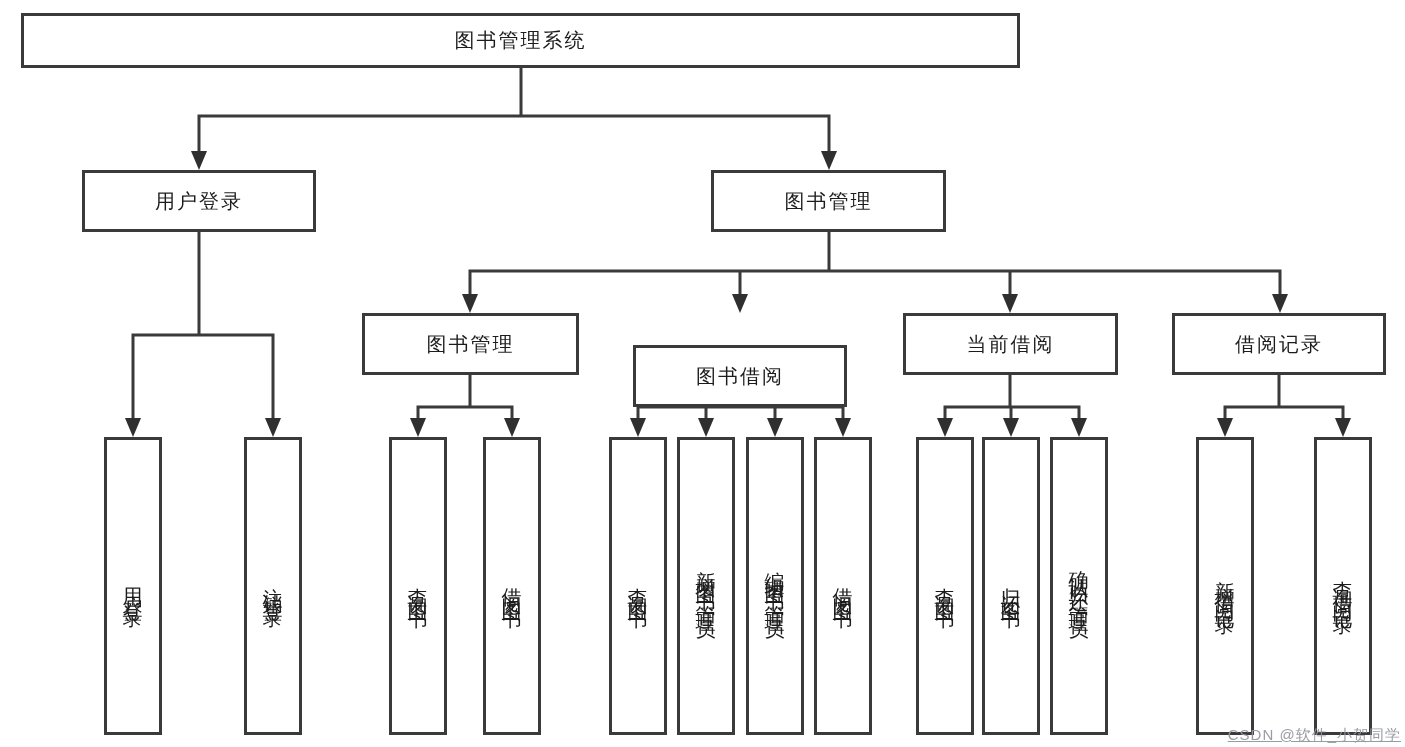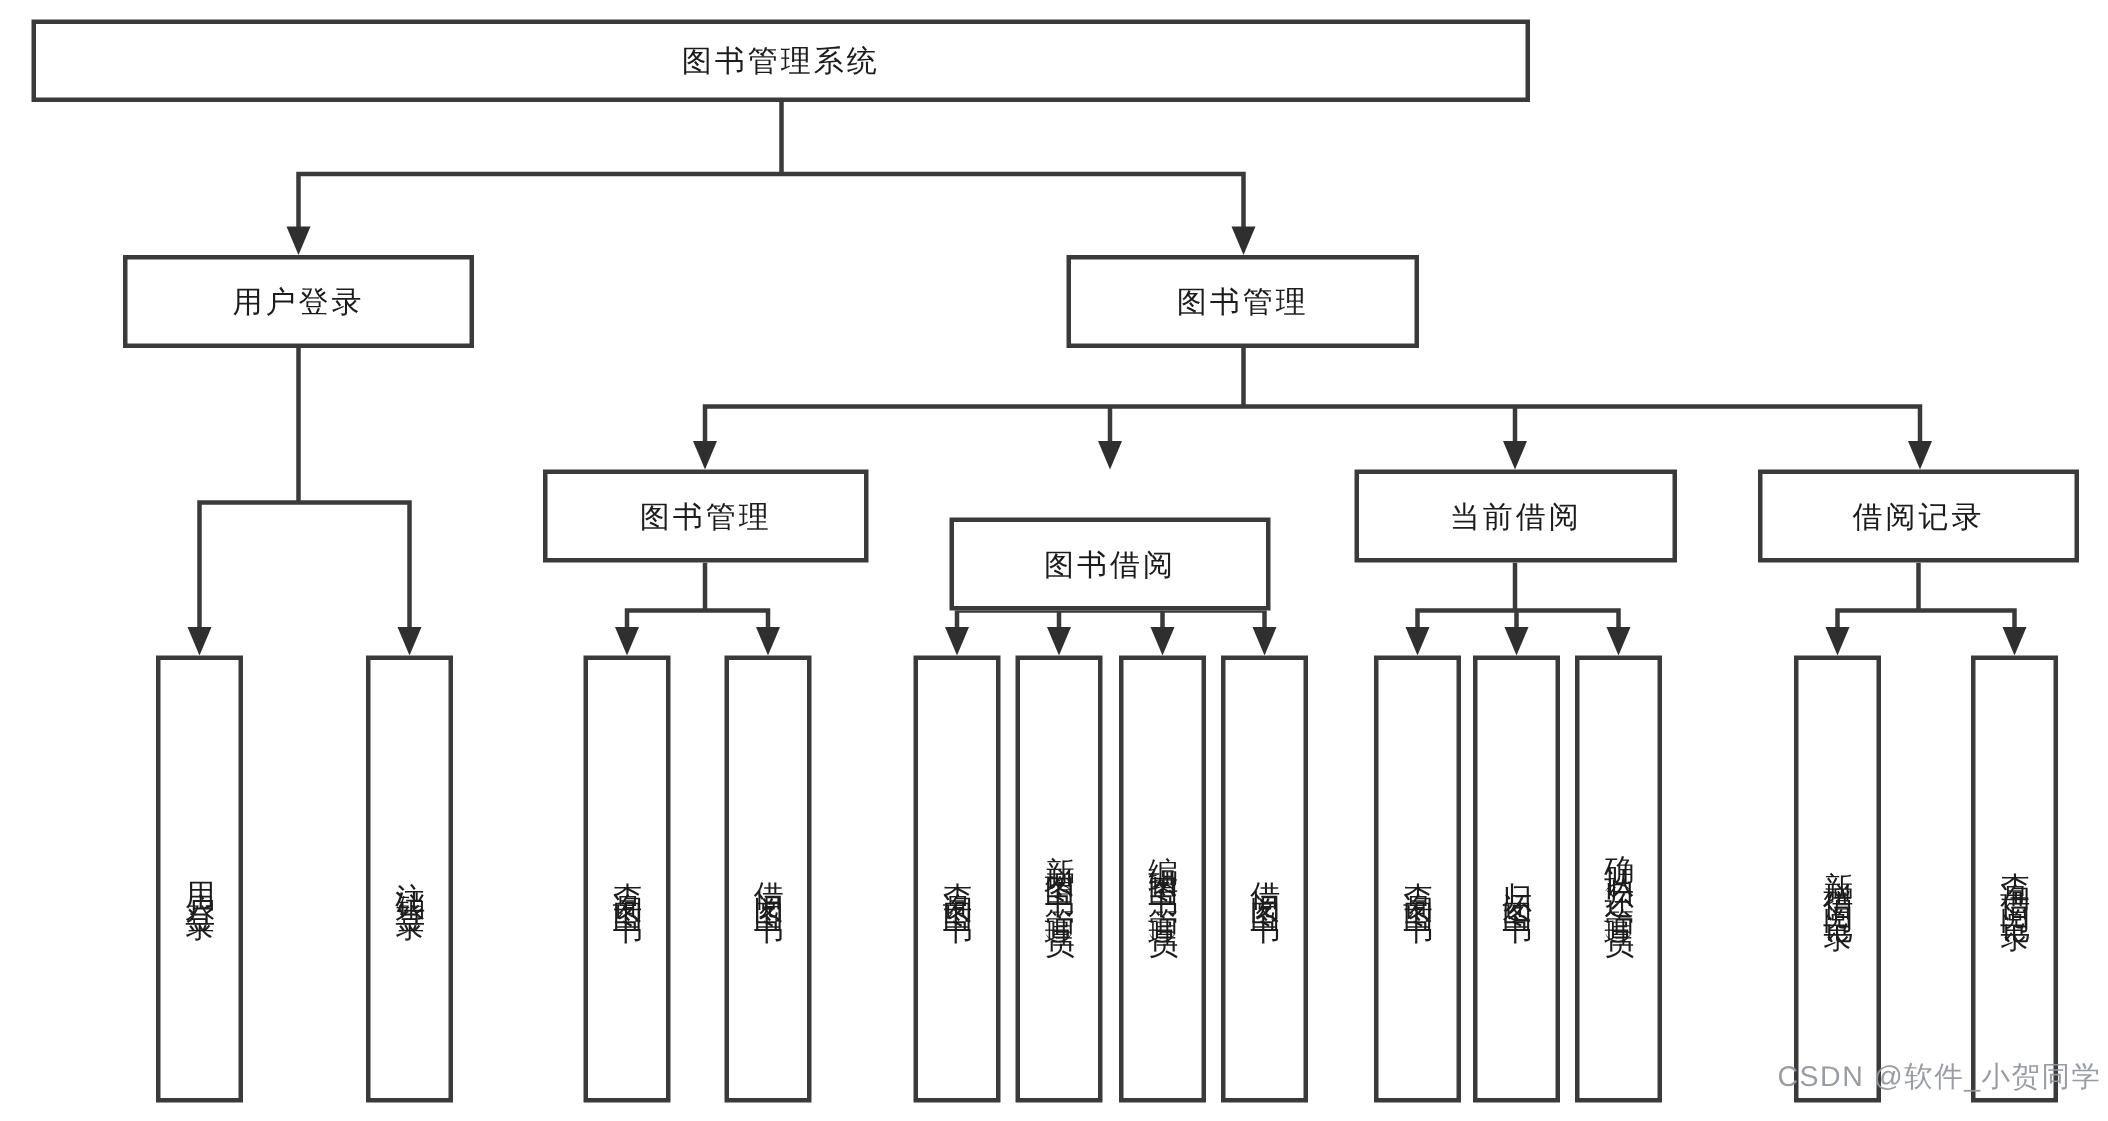--- a/index.html
+++ b/index.html
@@ -39,25 +39,26 @@
   .vbox .label {
     writing-mode: vertical-rl;
     text-orientation: mixed;
     font-size: 20px;
     letter-spacing: 7px;
     line-height: 1.1;
   }
   .watermark {
     position: absolute;
     right: 4px;
-    bottom: 16px;
-    font-size: 19px;
+    bottom: 2px;
+    font-size: 15px;
     color: rgba(148, 152, 158, 0.95);
     letter-spacing: 1px;
     white-space: nowrap;
+    text-decoration: underline;
   }
 </style>
 </head>
 <body>
 
 <div class="canvas">
 
   <svg class="connectors" width="1405" height="747" viewBox="0 0 1405 747" fill="none" stroke="#3a3a3a" stroke-width="3">
 
     <path d="M521 68 V116 M197.5 116 H830.5 M199 114.5 V152 M829 114.5 V152"></path>

